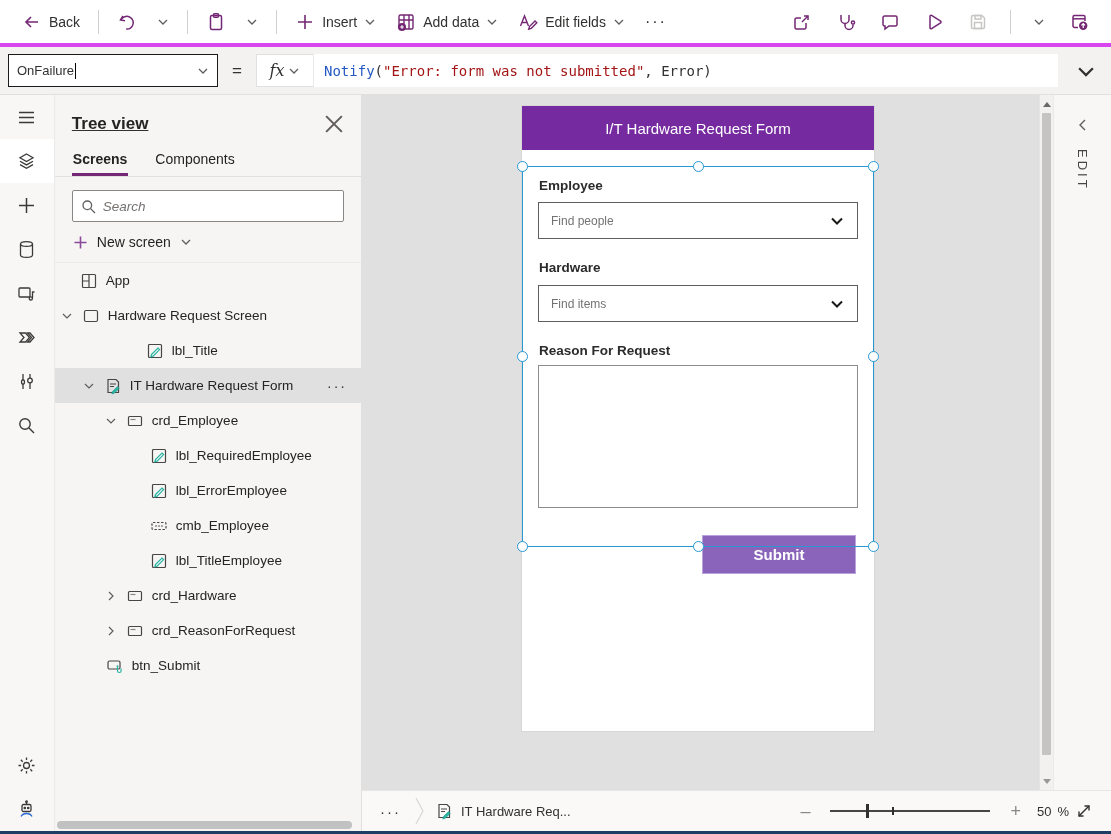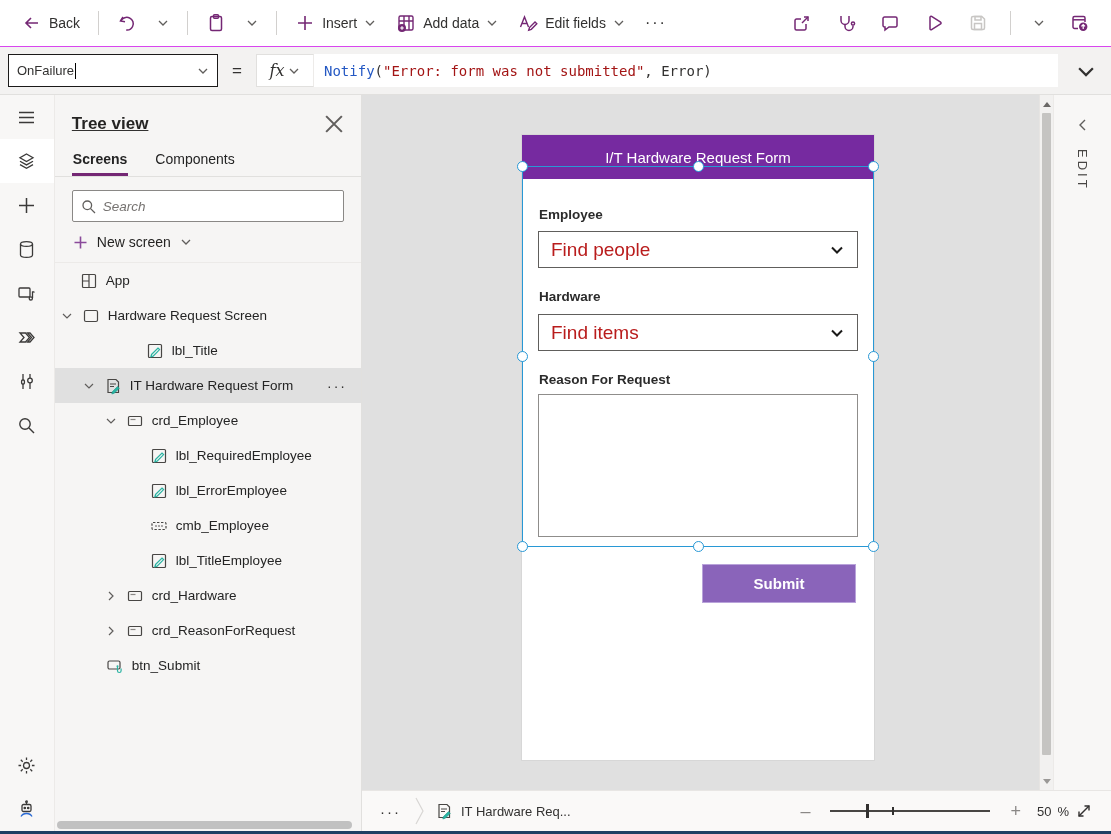--- a/index.html
+++ b/index.html
@@ -2,21 +2,21 @@
 <html><head>
 <meta charset="utf-8">
 <style>
   * { margin:0; padding:0; box-sizing:border-box; }
   html,body { background:#fff; }
   body { font-family:"Liberation Sans", sans-serif; color:#323130; }
   .frame { position:relative; width:1111px; height:834px; overflow:hidden; background:#fff; }
 
   
   .topbar { position:absolute; left:0; top:0; width:1111px; height:47px; background:#fff;
-            display:flex; align-items:center; padding:0 14px; border-bottom:1px solid #d946ef;}
+            display:flex; align-items:center; padding:0 14px; border-bottom:4px solid #d946ef;}
   .tb-left { display:flex; align-items:center; gap:4px; }
   .tb-right { margin-left:auto; display:flex; align-items:center; gap:8px; }
   .tb-item { display:flex; align-items:center; gap:7px; padding:5px 8px; border-radius:2px; cursor:pointer; font-size:14px; color:#323130; }
   .tb-icon { width:20px; height:20px; display:inline-flex; align-items:center; justify-content:center; color:#742774; }
   .tb-icon.gray { color:#c8c6c4; }
   .tb-sep { width:1px; height:24px; background:#d2d0ce; margin:0 6px; }
   .chev { width:12px; height:12px; display:inline-flex; color:#605e5c; }
   .overflow-dots { font-size:16px; letter-spacing:2px; color:#323130; padding:0 8px; cursor:pointer; }
 
   
@@ -74,27 +74,27 @@
   .p6{padding-left:6px;} .p25{padding-left:25px;} .p28{padding-left:28px;} .p50{padding-left:50px;}
   .p51{padding-left:51px;} .p91{padding-left:91px;} .p95{padding-left:95px;}
   .hscroll { position:absolute; left:2px; right:6px; bottom:2px; height:8px; }
   .hscroll .thumb { height:8px; width:99%; background:#c1c1c1; border-radius:4px; }
 
   
   .right-col { flex:1; display:flex; flex-direction:column; }
   .work-row { height:695px; display:flex; }
   .canvas { width:677px; background:#e0e0e0; position:relative; overflow:hidden; }
 
-  .page { position:absolute; left:160px; top:40px; width:352px; height:625px; background:#fff; box-shadow:0 0 0 1px rgba(0,0,0,0.04); }
+  .page { position:absolute; left:160px; top:11px; width:352px; height:625px; background:#fff; box-shadow:0 0 0 1px rgba(0,0,0,0.04); }
   .page-banner { position:absolute; left:0; top:0; width:352px; height:44px; background:#762aa0;
                  display:flex; align-items:center; justify-content:center; color:#fff; font-size:15px; }
   .fld-label { position:absolute; left:17px; font-size:13.5px; font-weight:700; color:#2b2b2b; }
   .combo { position:absolute; left:16px; width:320px; height:37px; border:1px solid #605e5c; background:#fff;
            display:flex; align-items:center; padding:0 12px; }
-  .combo .ph { color:#b91c1c; font-size:19px; }
+  .combo .ph { color:#737373; font-size:12px; }
   .combo .cchev { margin-left:auto; color:#1b1a19; width:16px; height:16px; }
   .txtarea { position:absolute; left:16px; width:320px; height:143px; border:1px solid #8f8d8b; background:#fff; }
   .submit-btn { position:absolute; left:180px; top:429px; width:154px; height:39px; background:#8a64ba; border:1px solid #b9a3da;
                 color:#fff; font-size:15px; font-weight:700; display:flex; align-items:center; justify-content:center; cursor:pointer; }
 
   .sel-box { position:absolute; left:160px; top:71px; width:352px; height:381px; border:1.5px solid #2898d5; pointer-events:none; }
   .handle { position:absolute; width:11px; height:11px; border-radius:50%; background:#fff; border:1.5px solid #2898d5; pointer-events:auto; cursor:pointer; }
   .h-tl{left:-6px;top:-6px;} .h-tm{left:170px;top:-6px;} .h-tr{right:-6px;top:-6px;}
   .h-ml{left:-6px;top:184px;} .h-mr{right:-6px;top:184px;}
   .h-bl{left:-6px;bottom:-6px;} .h-bm{left:170px;bottom:-6px;} .h-br{right:-6px;bottom:-6px;}

